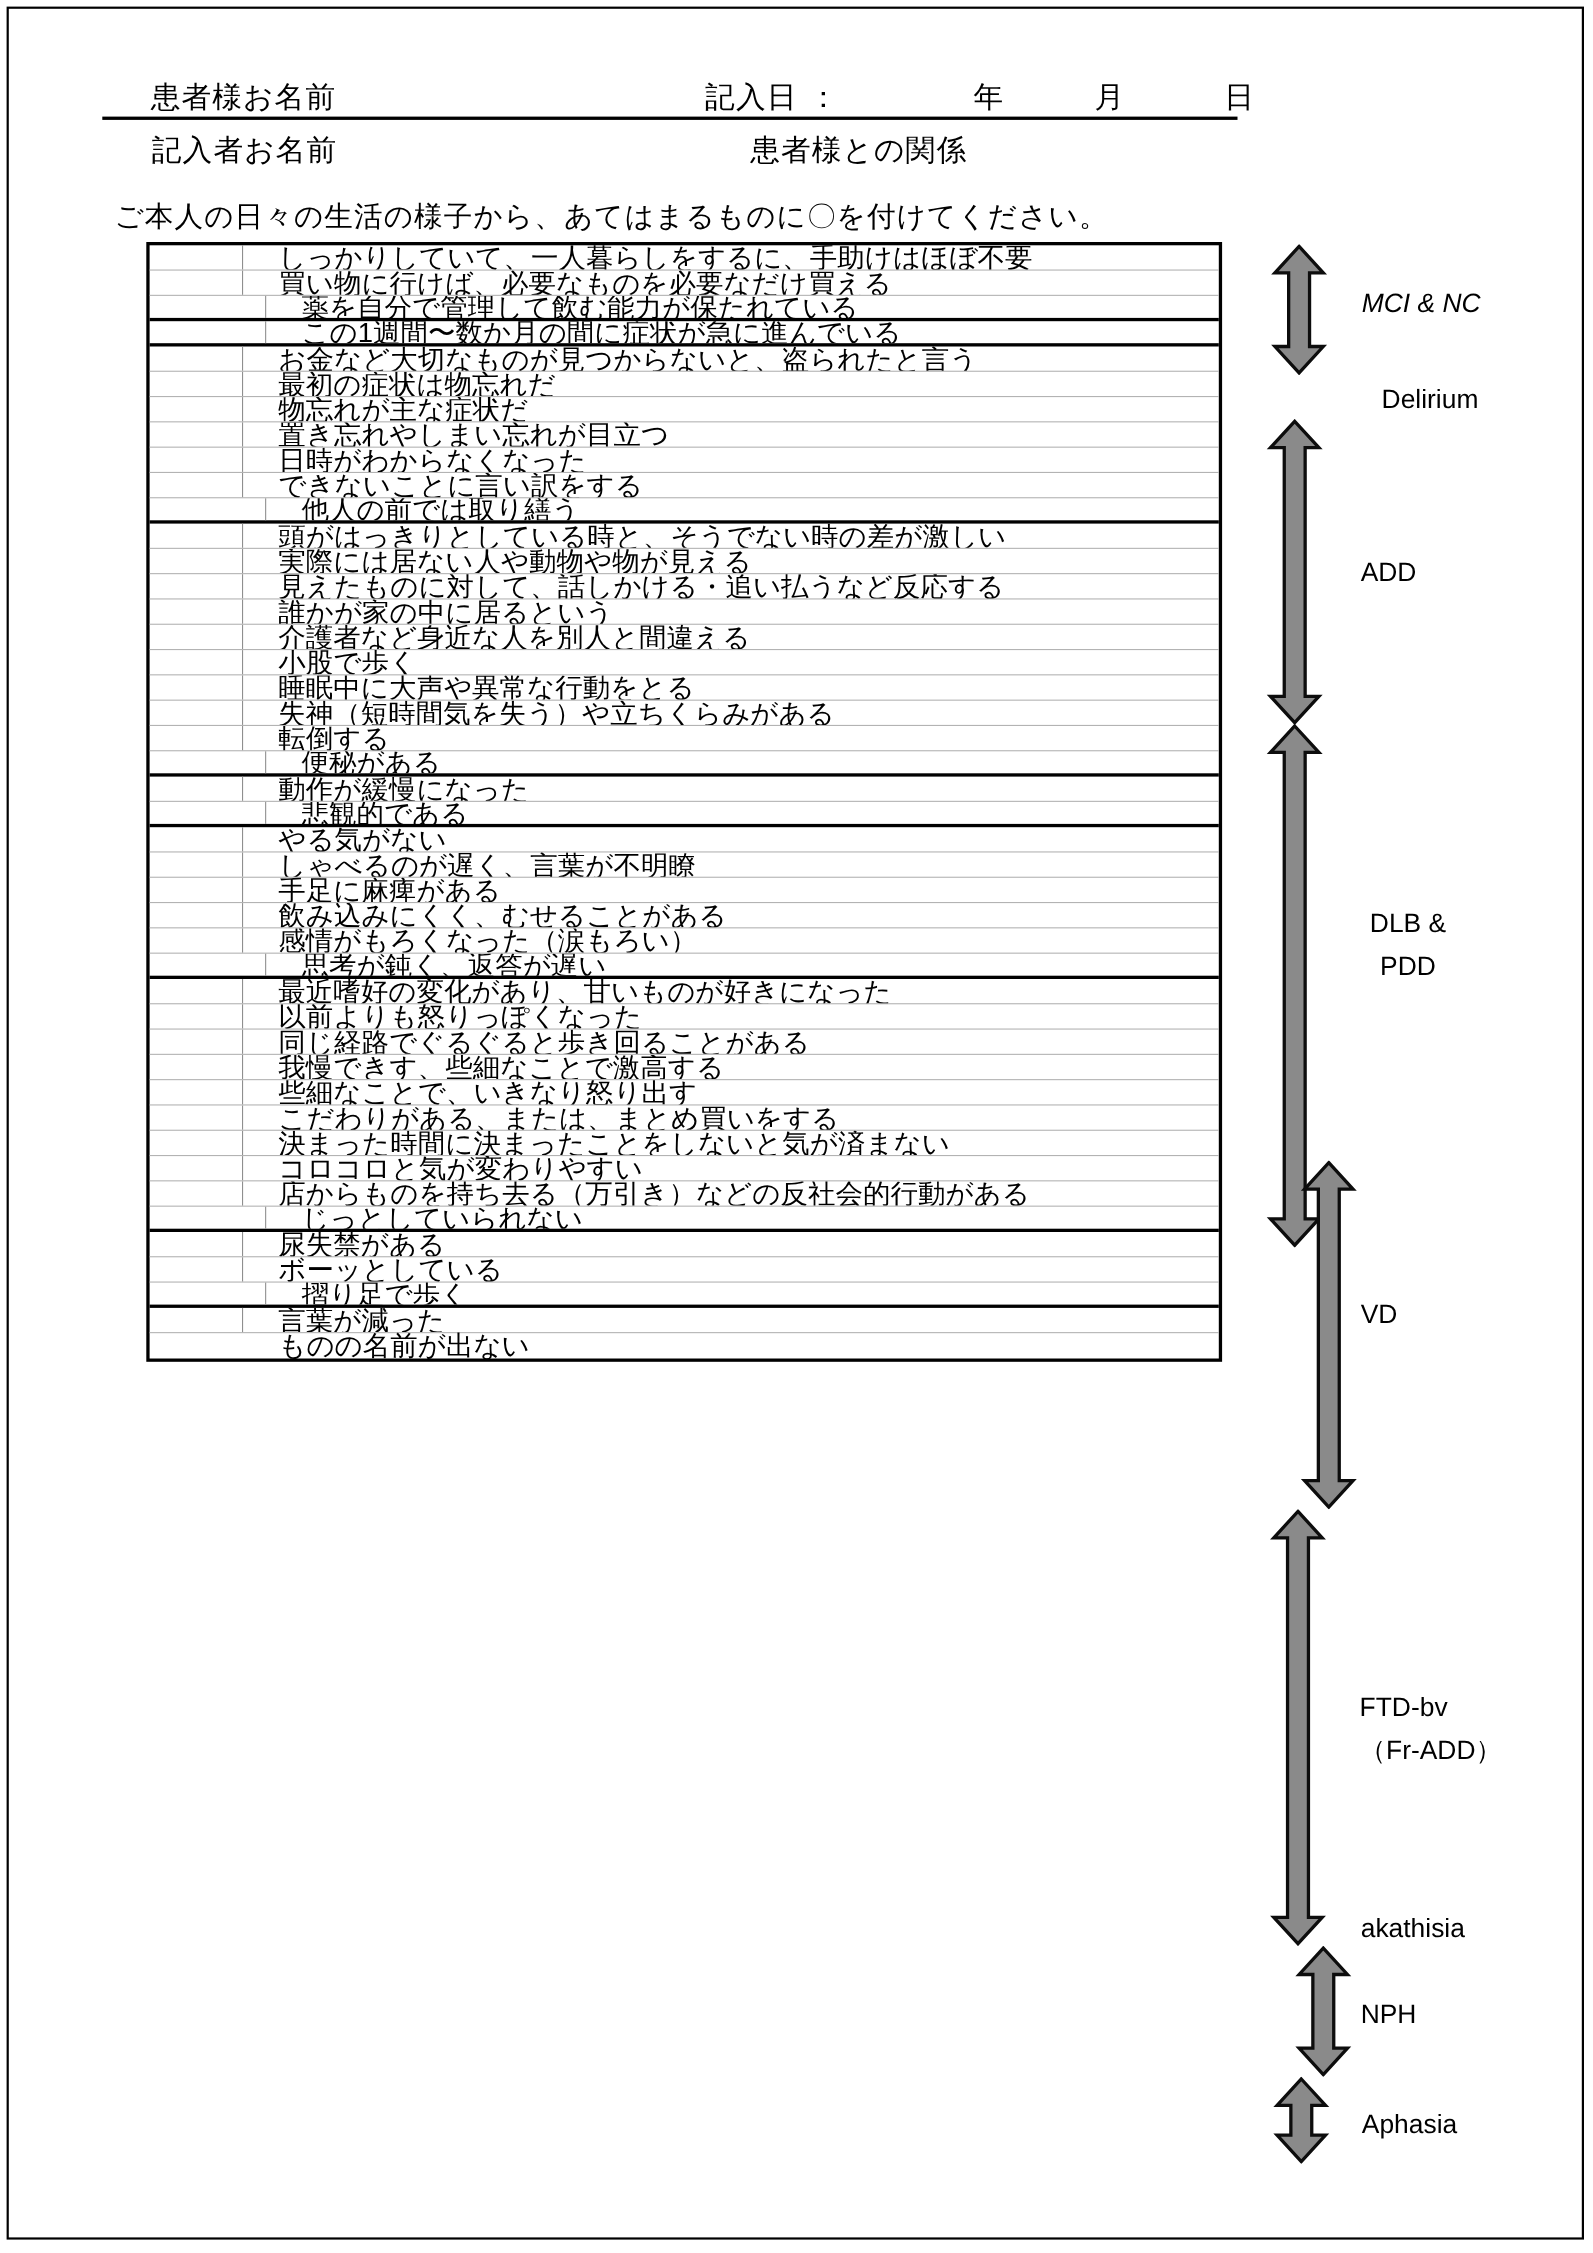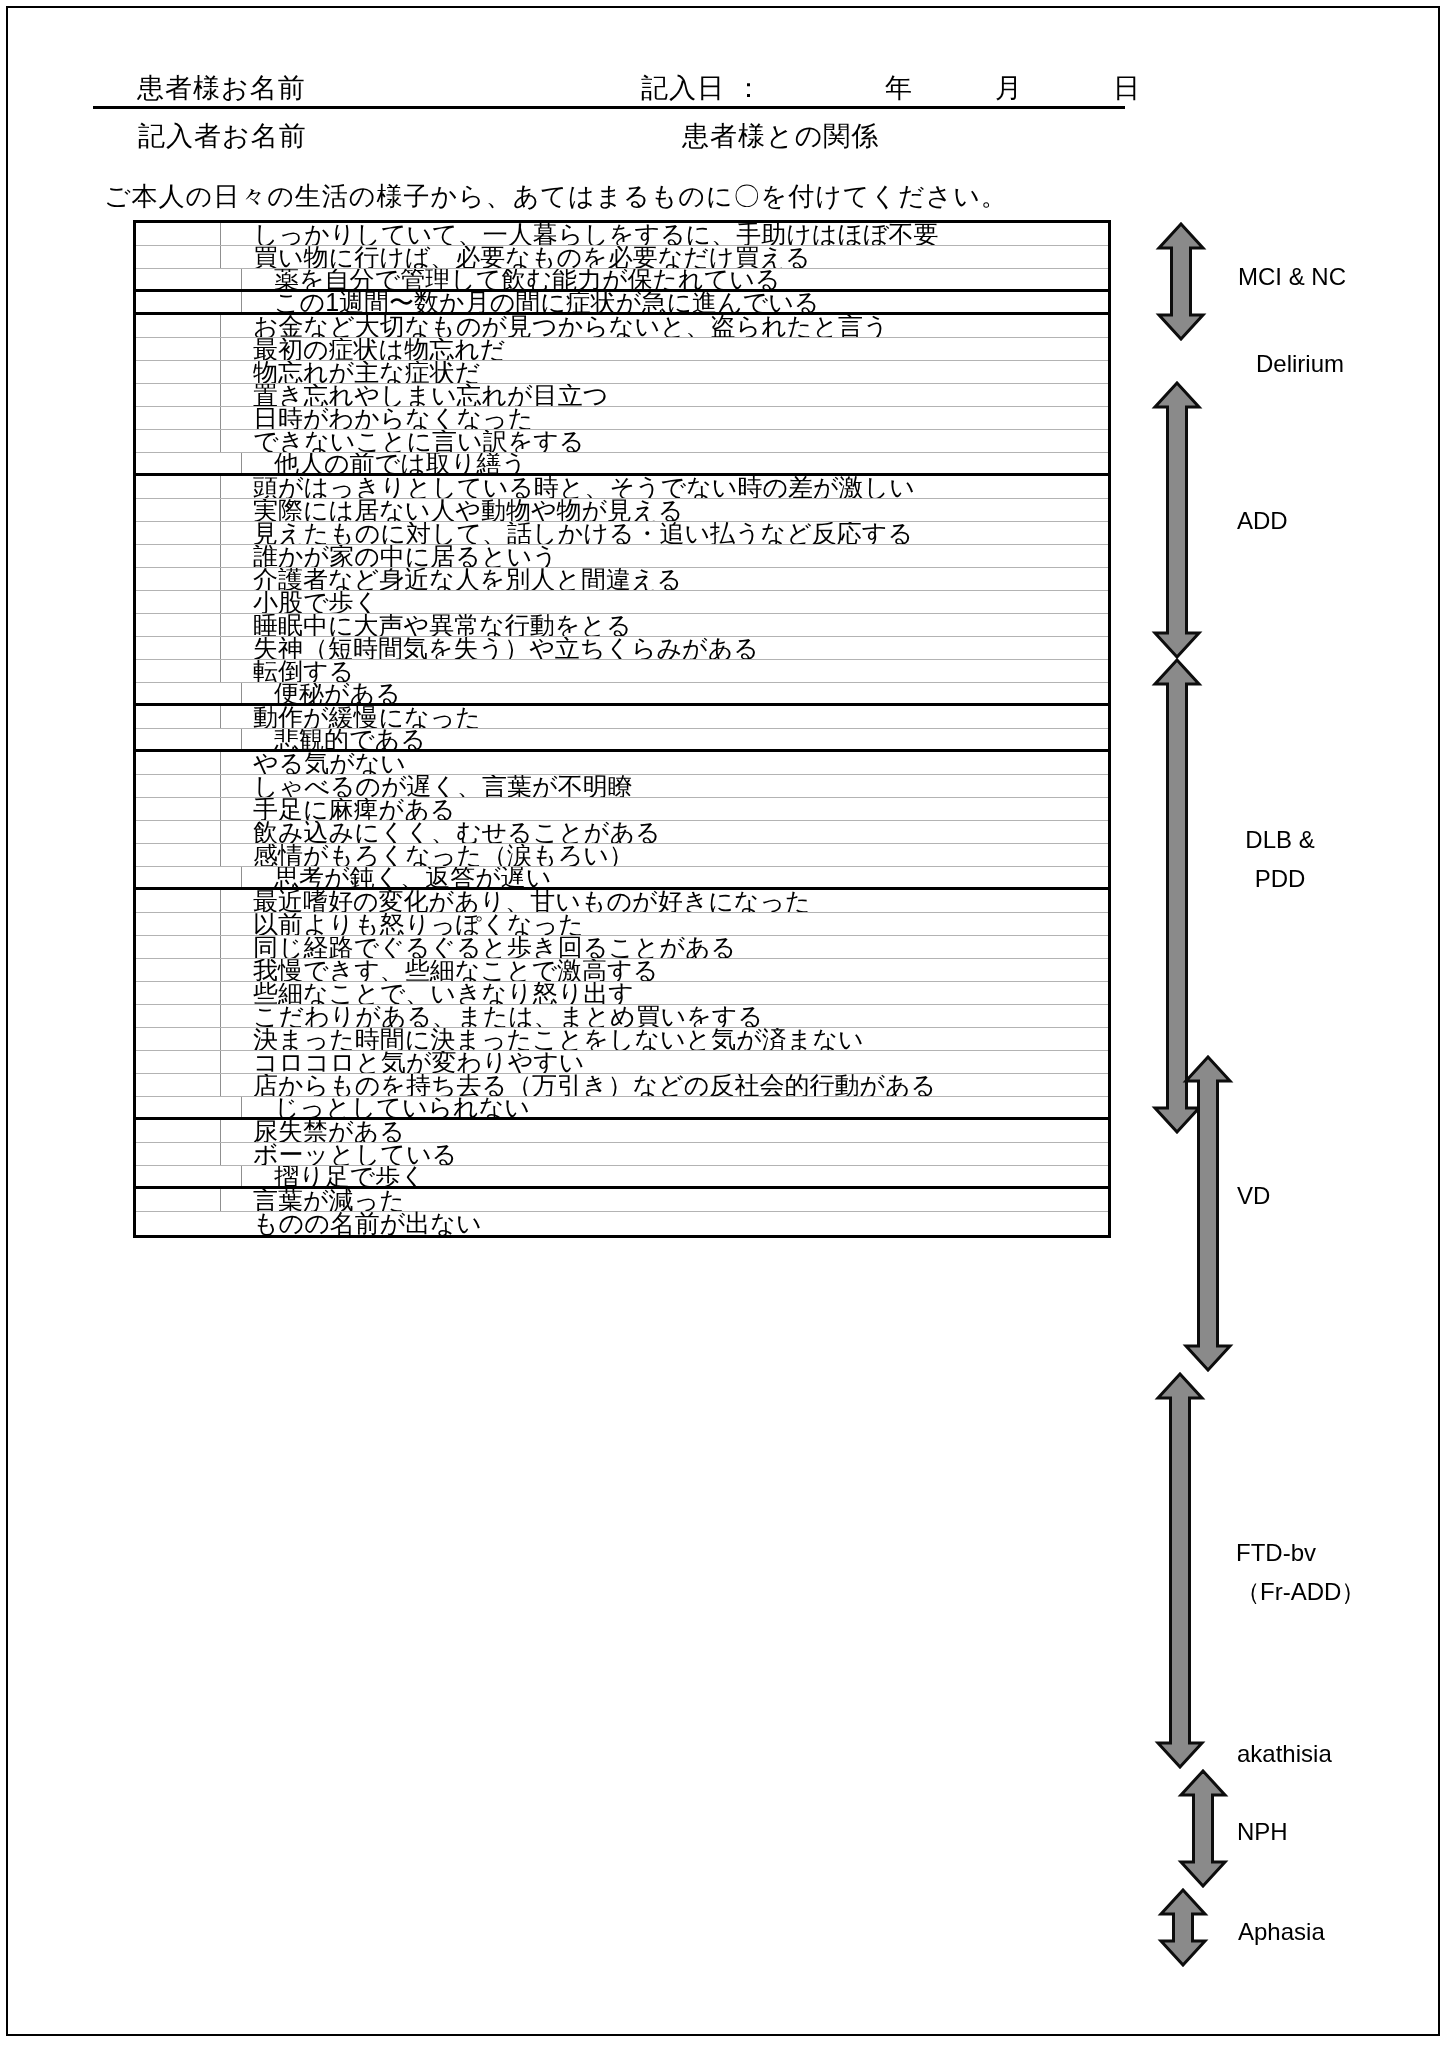--- a/index.html
+++ b/index.html
@@ -226,21 +226,21 @@
     <div class="crow last">
       <div class="check-cell"></div>
       <div class="text-cell">ものの名前が出ない</div>
     </div>
   </div>
 
 <div id="annotations">
     <svg width="52" height="119" viewBox="0 0 52 119" class="dx-arrow" style="left: 1155px; top: 222px;">
       <path d="M26,2 L48,26 L35.5,26 L35.5,93 L48,93 L26,117 L4,93 L16.5,93 L16.5,26 L4,26 Z" fill="#8a8a8a" stroke="#0d0d0d" stroke-width="3"></path>
     </svg>
-    <div class="dx-label" style="left: 1238px; top: 262px;">
+    <div class="dx-label" style="left: 1238px; top: 262px; font-style: italic;">
       <div>MCI &amp; NC</div>
     </div>
     <div class="dx-label" style="left: 1240px; top: 349px; margin-left: 16px;">
       <div>Delirium</div>
     </div>
     <svg width="52" height="278" viewBox="0 0 52 278" class="dx-arrow" style="left: 1151px; top: 380.64px;">
       <path d="M26,2 L48,26 L35.5,26 L35.5,252 L48,252 L26,276 L4,252 L16.5,252 L16.5,26 L4,26 Z" fill="#8a8a8a" stroke="#0d0d0d" stroke-width="3"></path>
     </svg>
     <div class="dx-label" style="left: 1237px; top: 506px;">
       <div>ADD</div>

